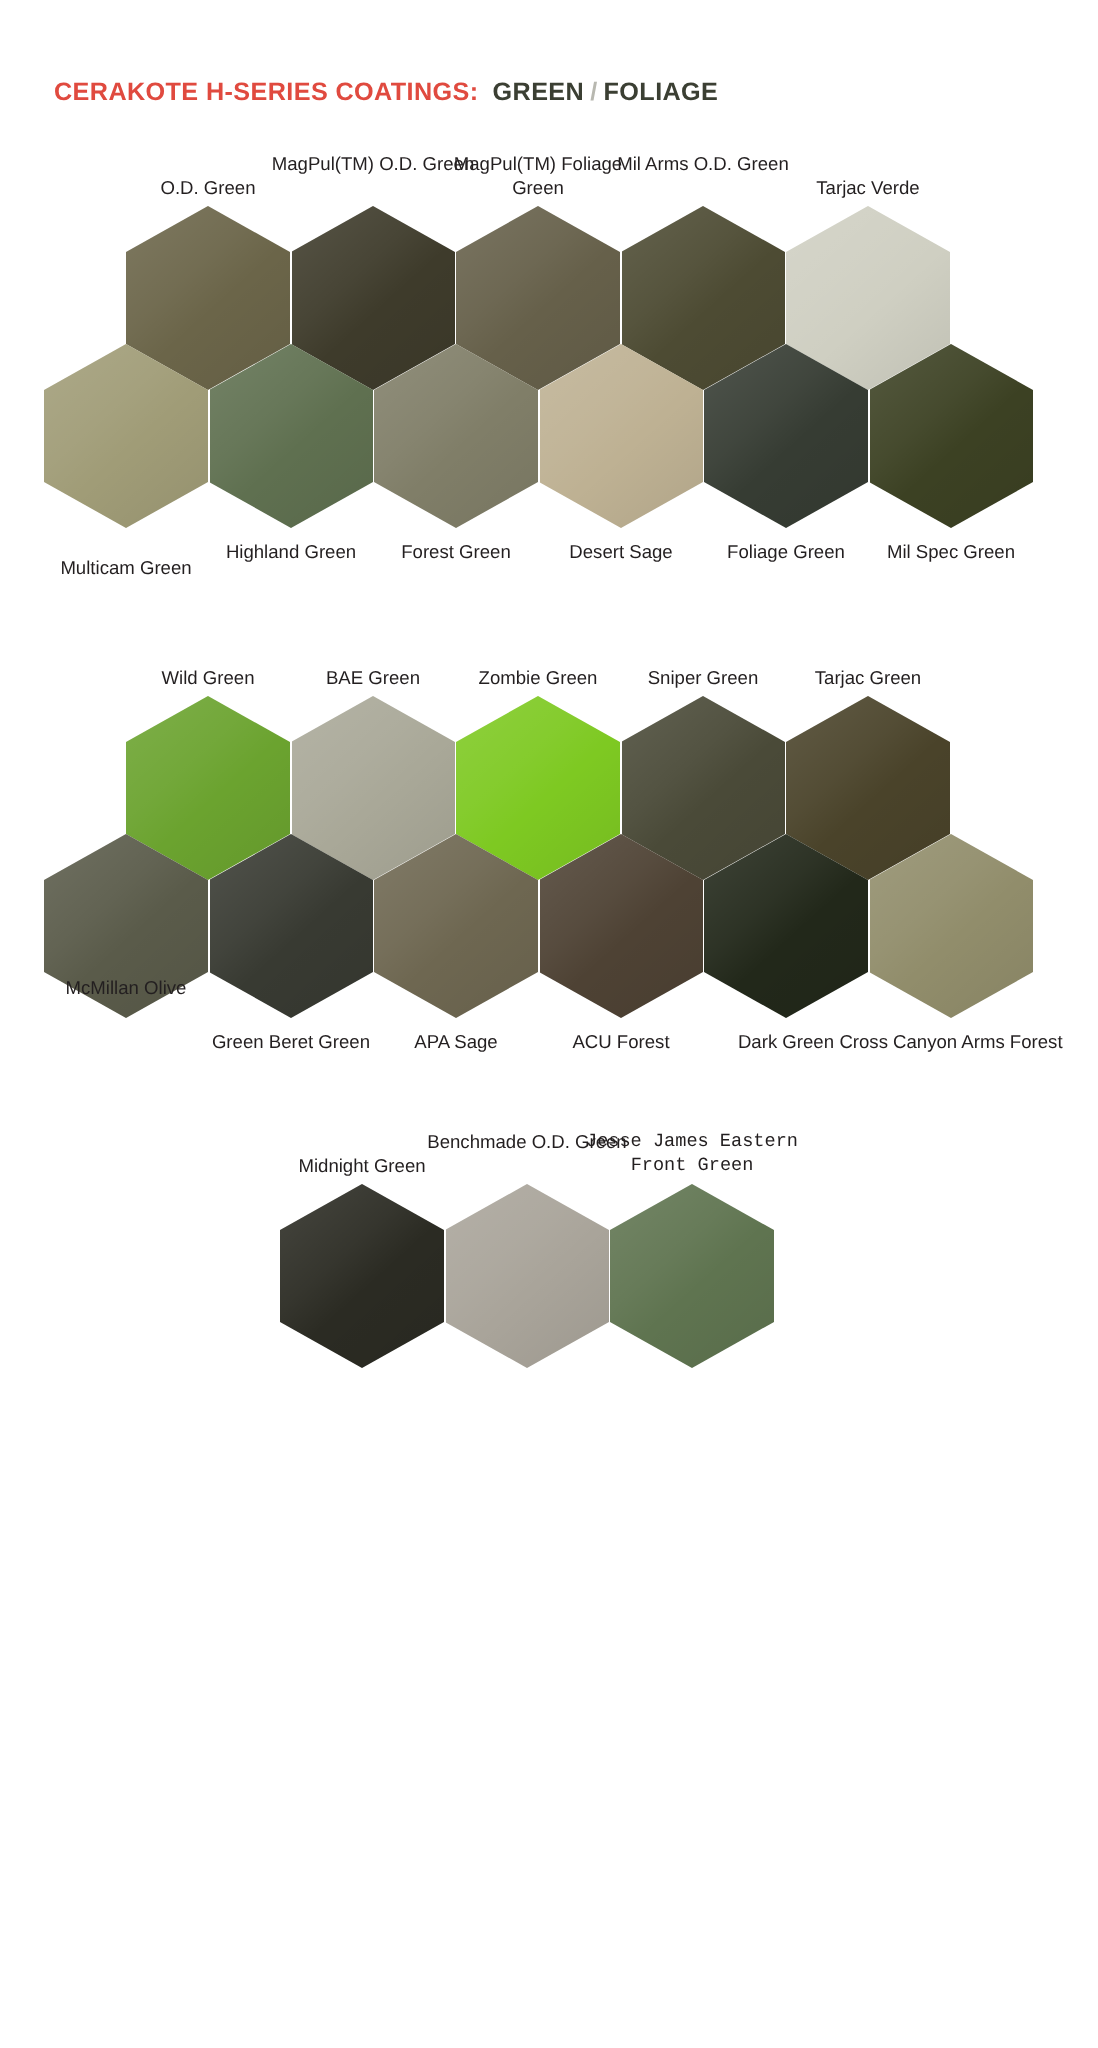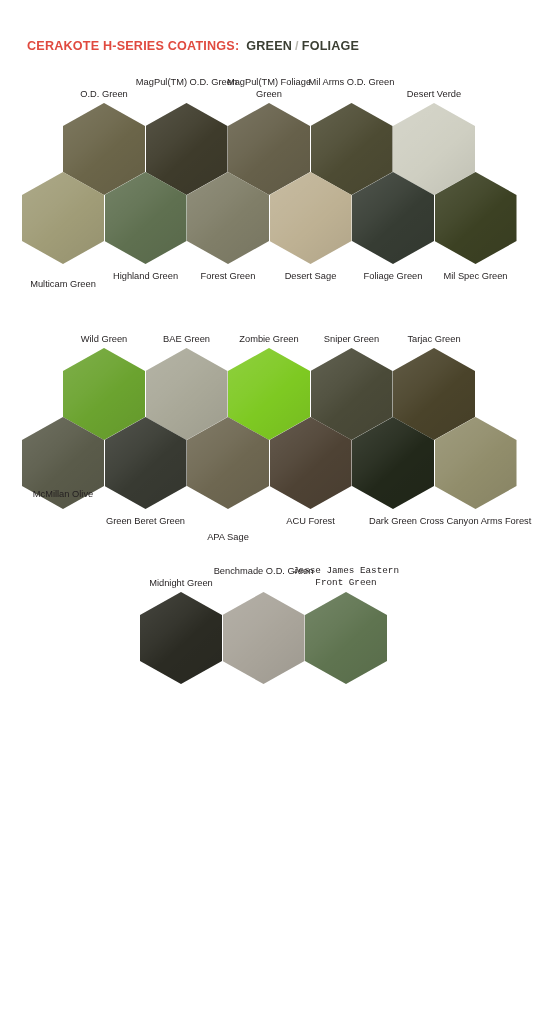--- a/index.html
+++ b/index.html
@@ -105,21 +105,21 @@
       <div class="hex-wrap">
         <div class="hex" style="background: rgb(77, 75, 51);"></div>
       </div>
     </div>
     <div class="cap-abs" style="left: 295.5px; top: 76px;">Mil Arms O.D. Green</div>
     <div class="cell" style="left: 393px; top: 103px;">
       <div class="hex-wrap">
         <div class="hex" style="background: rgb(207, 207, 194);"></div>
       </div>
     </div>
-    <div class="cap-abs" style="left: 378px; top: 88px;">Desert Verde</div>
+    <div class="cap-abs" style="left: 378px; top: 88px;">Tarjac Verde</div>
     <div class="cell" style="left: 22px; top: 172px;">
       <div class="hex-wrap">
         <div class="hex" style="background: rgb(160, 156, 119);"></div>
       </div>
     </div>
     <div class="cap-abs" style="left: 7px; top: 278px;">Multicam Green</div>
     <div class="cell" style="left: 104.5px; top: 172px;">
       <div class="hex-wrap">
         <div class="hex" style="background: rgb(95, 112, 80);"></div>
       </div>
@@ -189,21 +189,21 @@
       <div class="hex-wrap">
         <div class="hex" style="background: rgb(56, 58, 50);"></div>
       </div>
     </div>
     <div class="cap-abs" style="left: 89.5px; top: 515px;">Green Beret Green</div>
     <div class="cell" style="left: 187px; top: 417px;">
       <div class="hex-wrap">
         <div class="hex" style="background: rgb(110, 103, 81);"></div>
       </div>
     </div>
-    <div class="cap-abs" style="left: 172px; top: 515px; margin-top: 16px;">APA Sage</div>
+    <div class="cap-abs" style="left: 172px; top: 515px;">APA Sage</div>
     <div class="cell" style="left: 269.5px; top: 417px;">
       <div class="hex-wrap">
         <div class="hex" style="background: rgb(78, 66, 52);"></div>
       </div>
     </div>
     <div class="cap-abs" style="left: 254.5px; top: 515px;">ACU Forest</div>
     <div class="cell" style="left: 352px; top: 417px;">
       <div class="hex-wrap">
         <div class="hex" style="background: rgb(34, 40, 26);"></div>
       </div>

